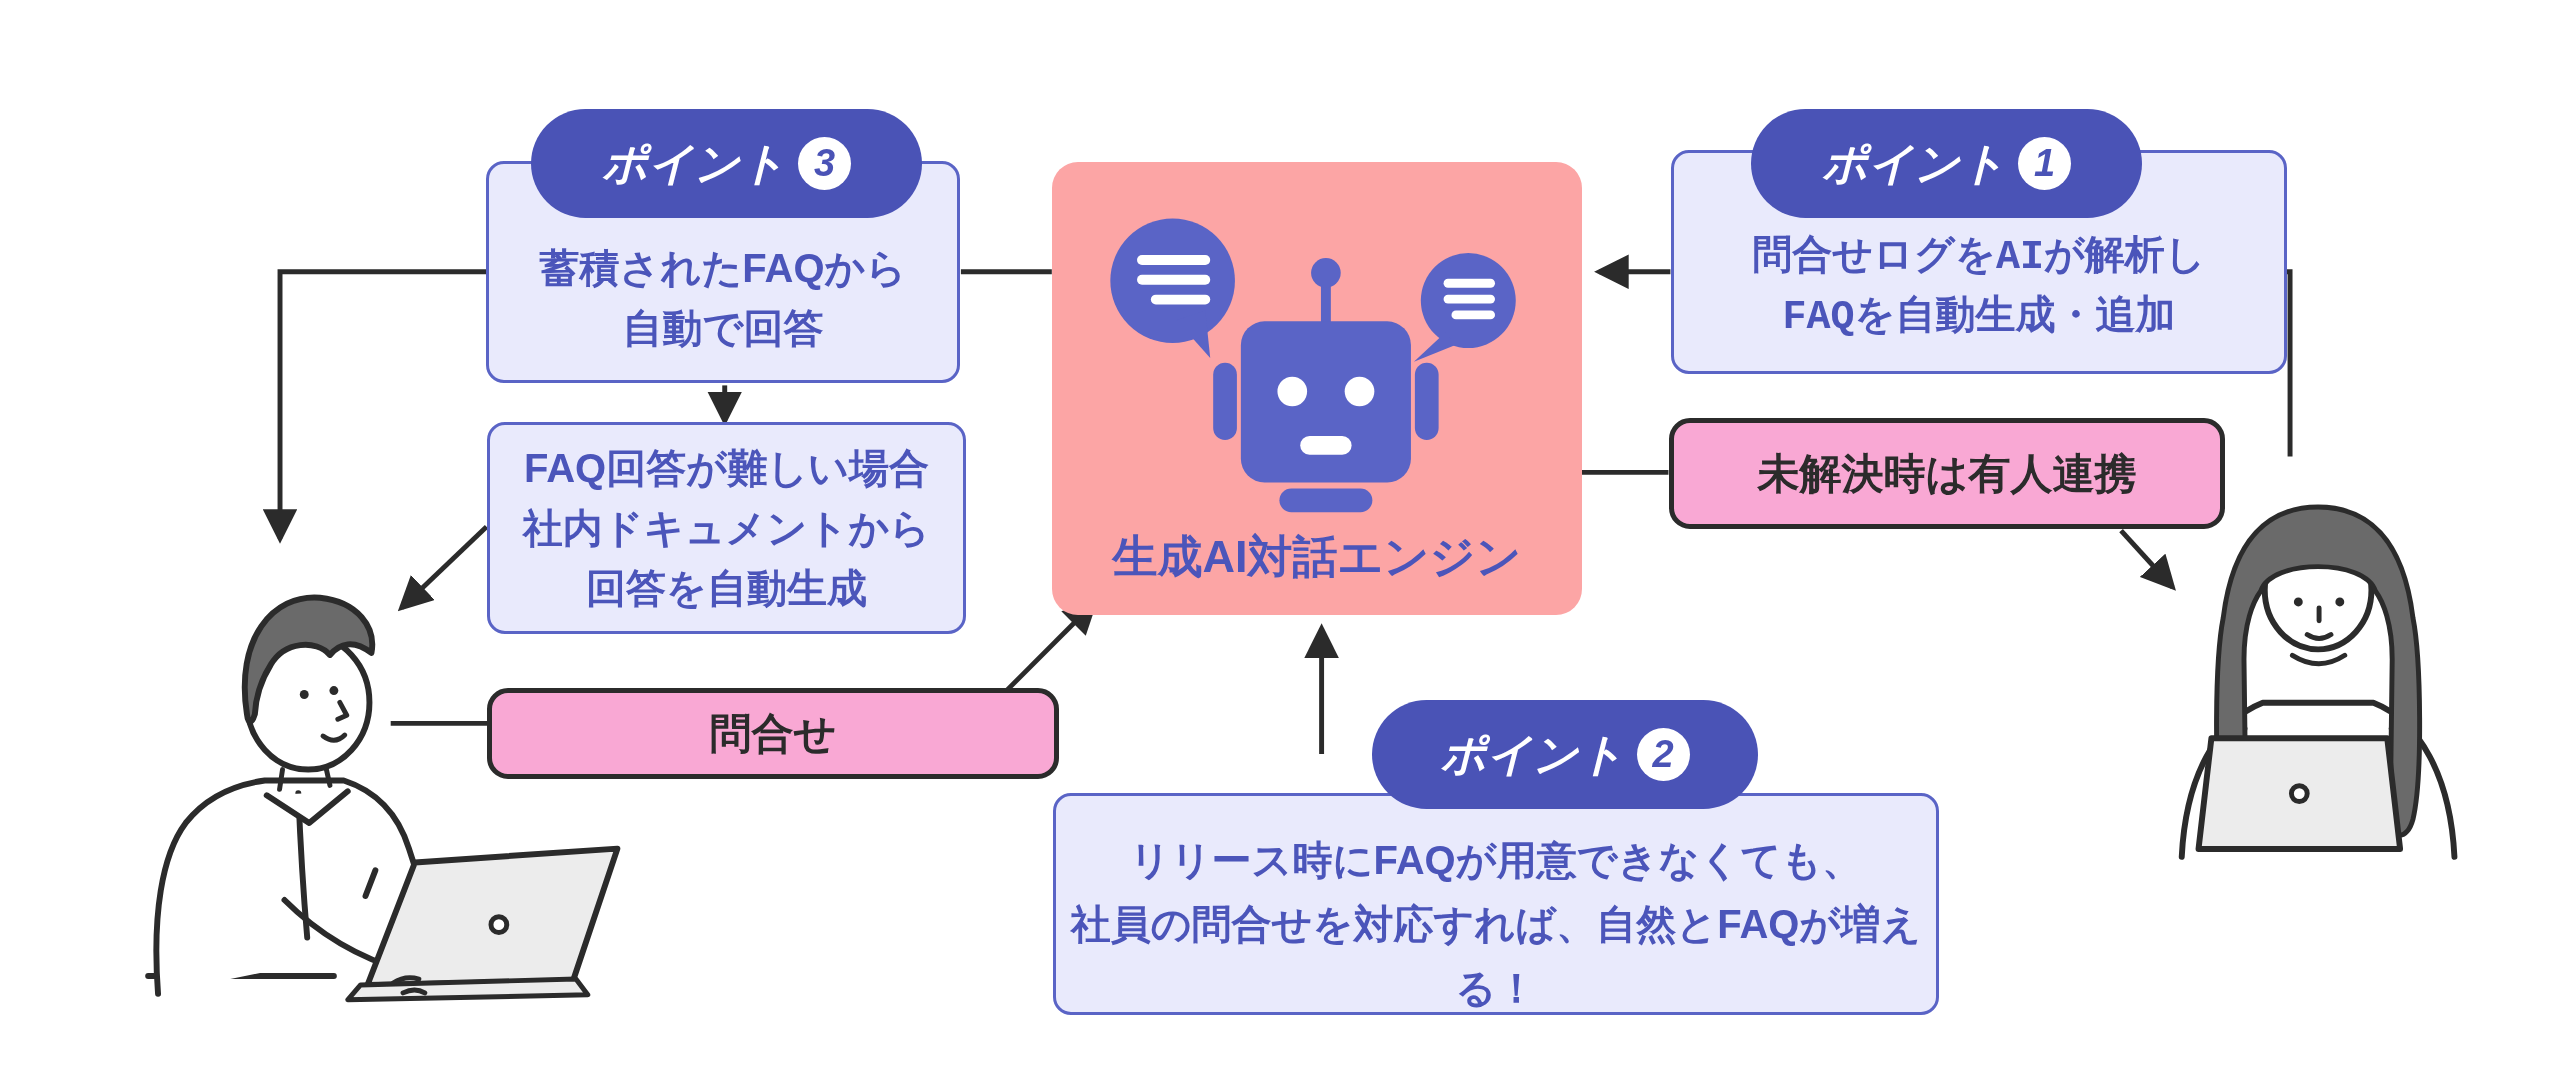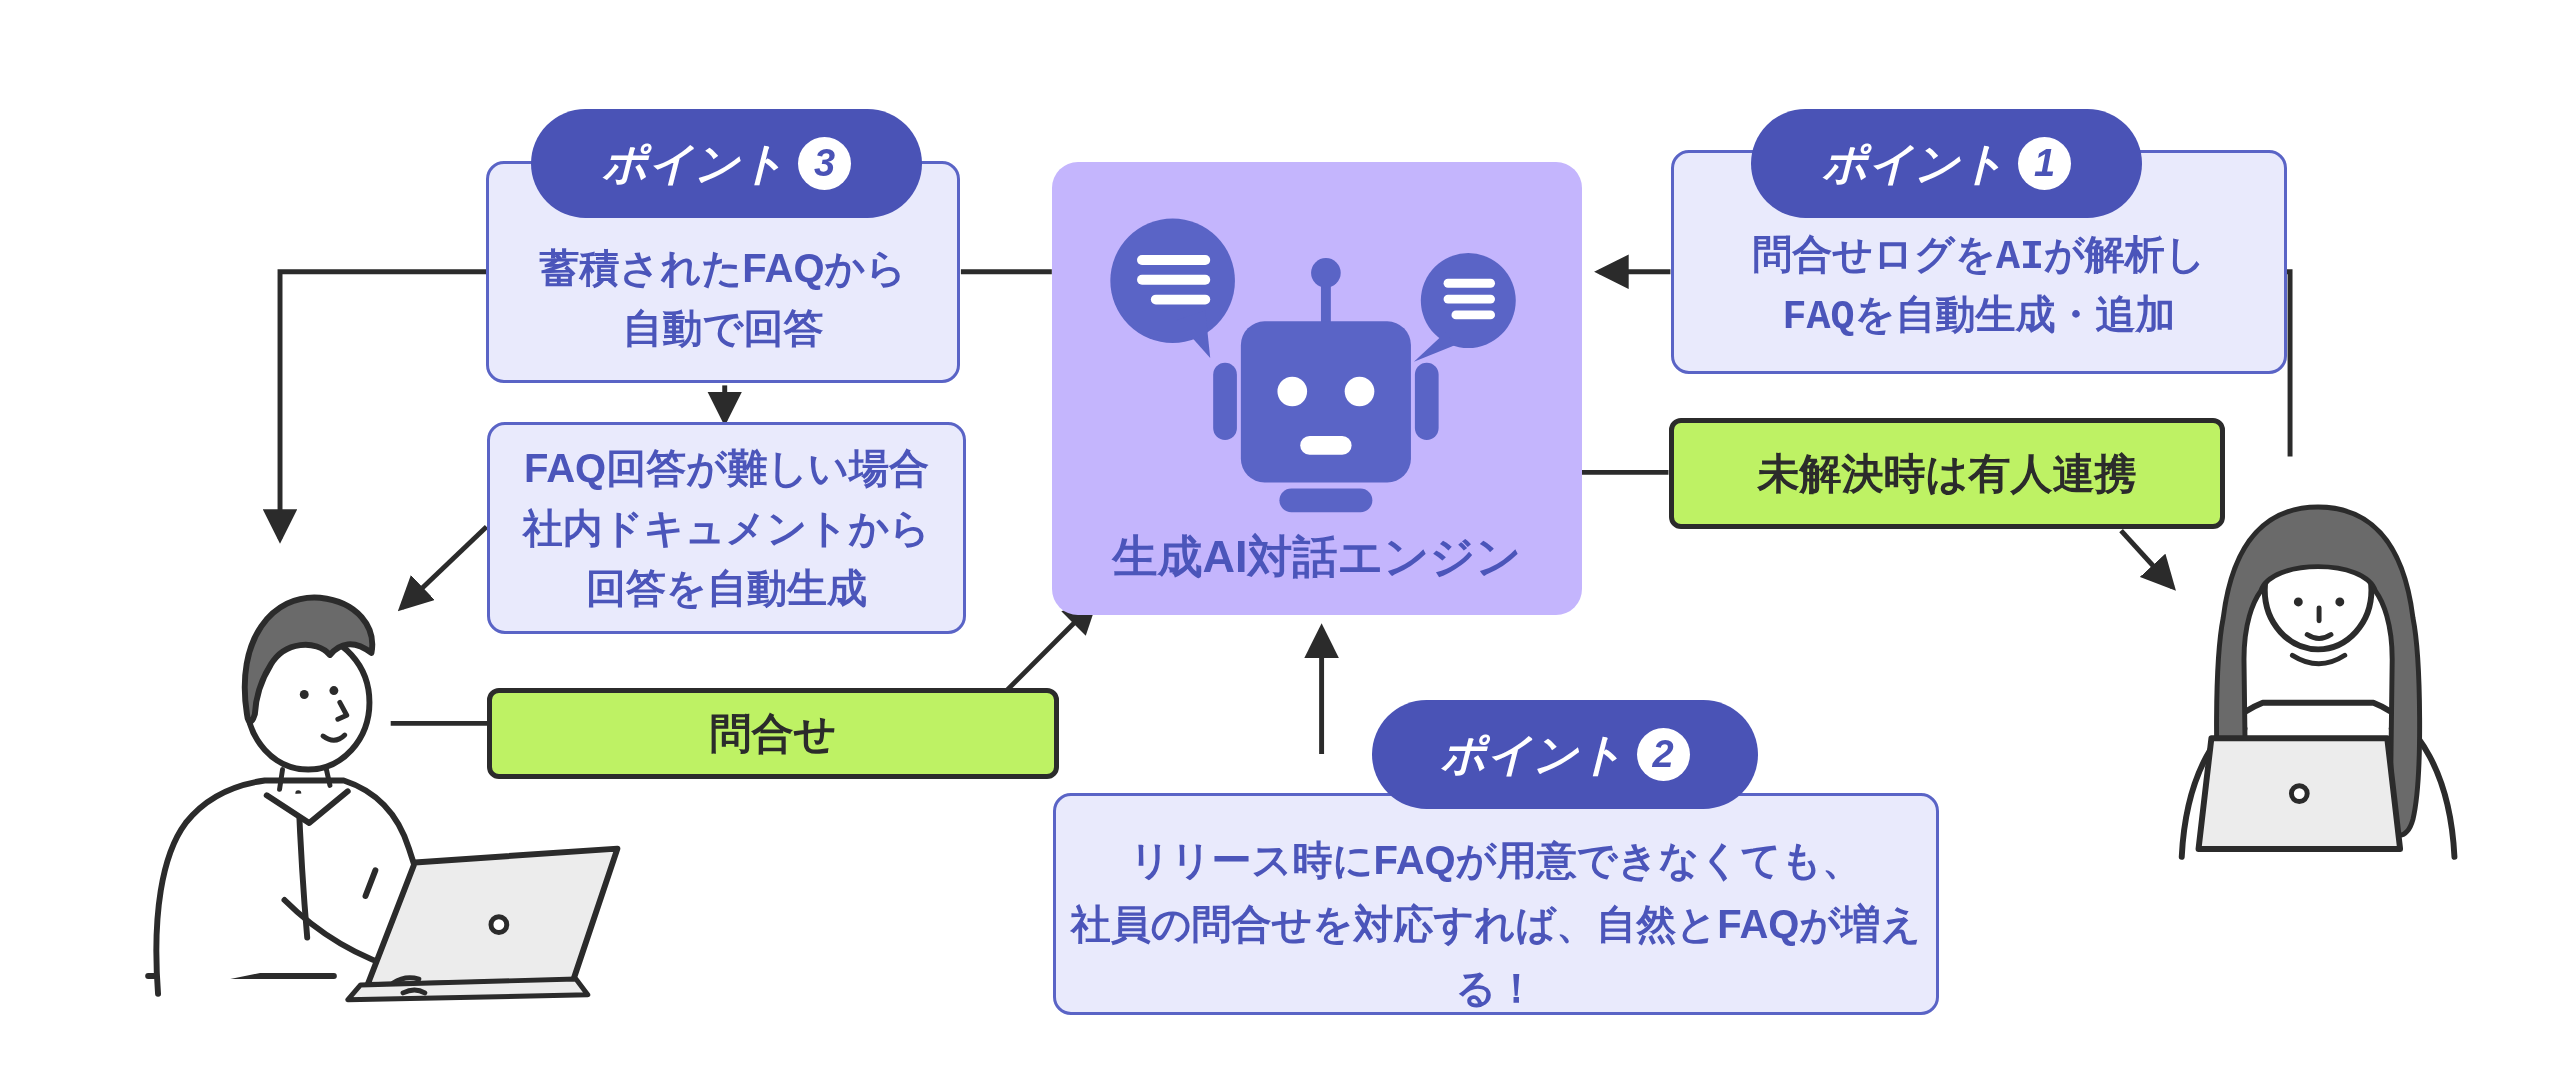--- a/index.html
+++ b/index.html
@@ -16,27 +16,27 @@
   .box{position:absolute;z-index:2;box-sizing:border-box;display:flex;align-items:center;justify-content:center;text-align:center;}
   .pbox{
     background:#e9eafc;
     border:3px solid #5a64c6;
     border-radius:18px;
     color:#4b55ba;
     white-space:pre-line;
     line-height:1.5;
   }
   .wbox{
-    background:#bef264;
+    background:#f9a8d4;
     border:5px solid #2b2b2b;
-    border-radius:12px;
+    border-radius:21px;
     color:#2b2b2b;
   }
   .engine-box{
-    background:#c4b5fd;
+    background:#fca5a5;
     border-radius:26px;
     z-index:2;
     position:absolute;
   }
   .engine-caption{
     position:absolute;left:0;right:0;bottom:28px;
     text-align:center;color:#4b55ba;font-size:45px;
   }
   .badge{
     position:absolute;z-index:3;

